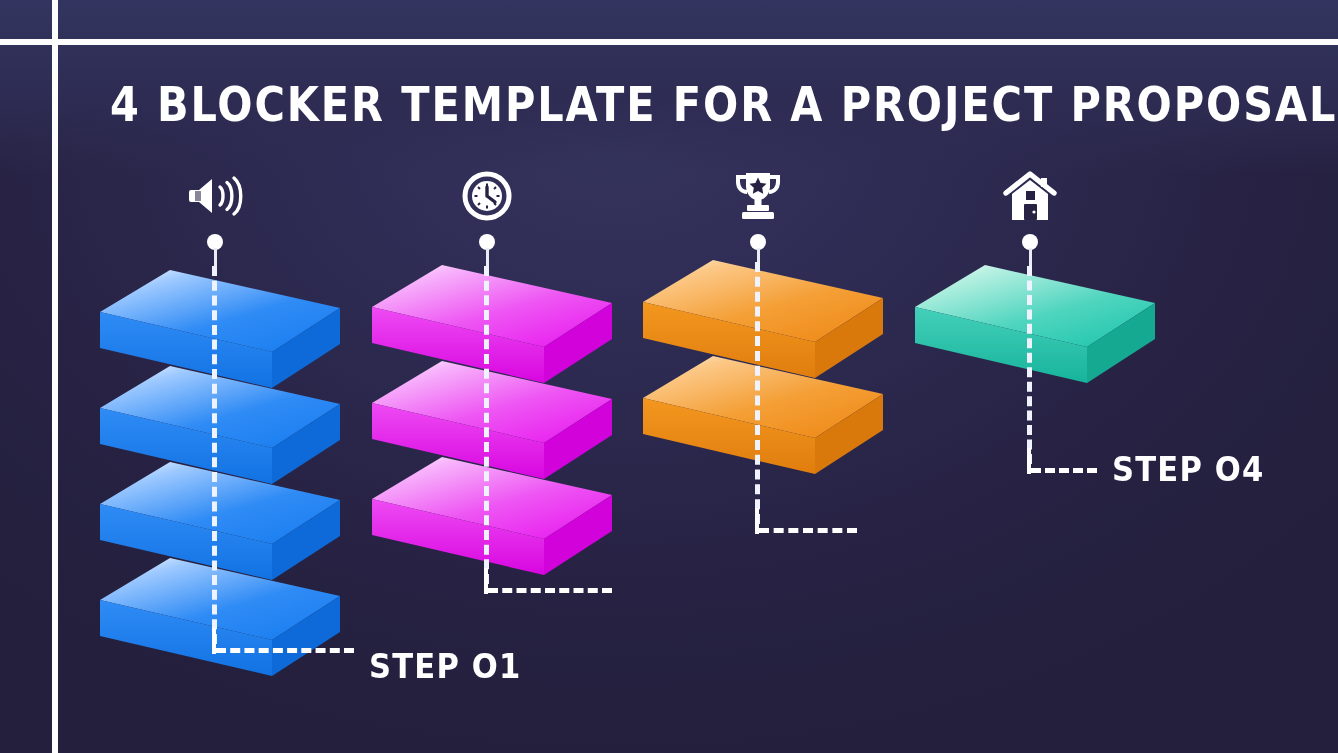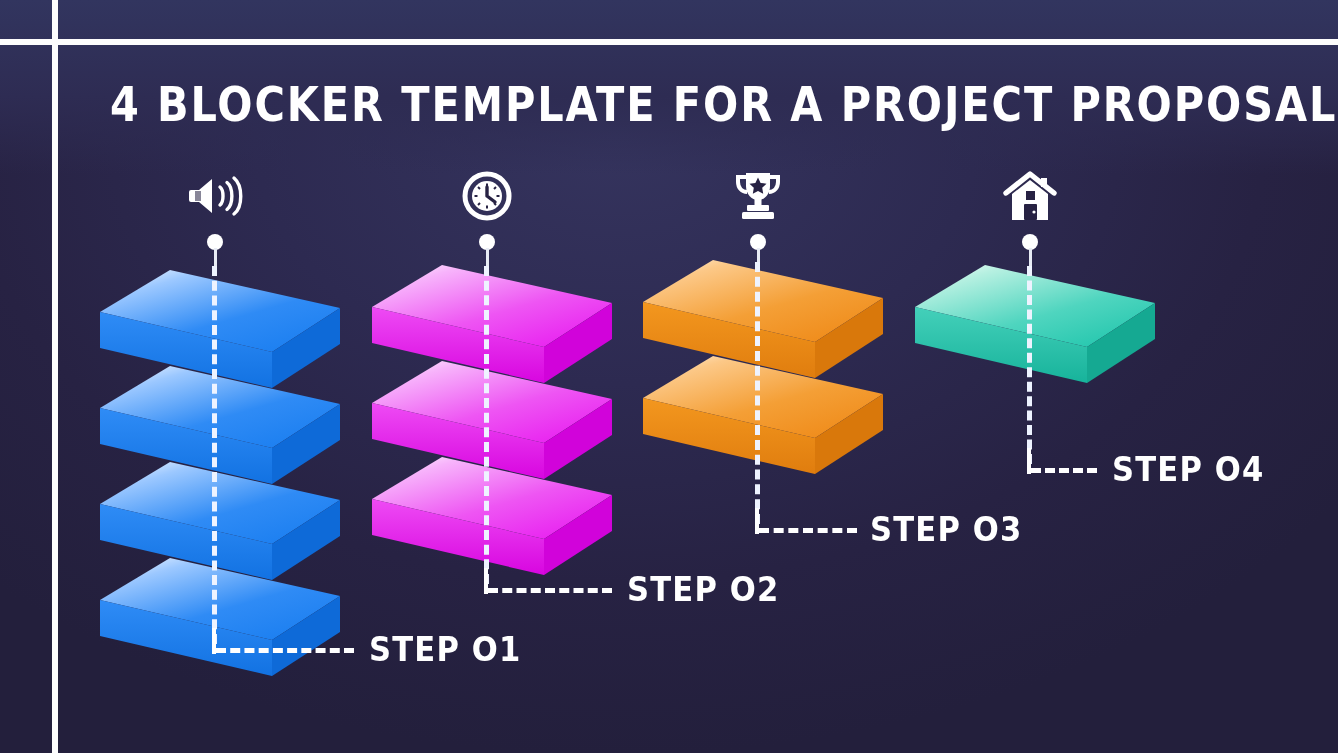--- a/index.html
+++ b/index.html
@@ -169,21 +169,21 @@
         <svg width="240" height="118" viewBox="0 0 240 118">
           <polygon points="0,42 70,0 240,38 172,82" fill="url(#b1t)"></polygon>
           <polygon points="0,42 0,78 172,118 172,82" fill="url(#b1s)"></polygon>
           <polygon points="172,82 240,38 240,74 172,118" fill="#0e6ad8"></polygon>
         </svg>
       </div>
     </div>
 
     <div class="tick" style="left:147px; top:628px;"></div>
     <div class="connector" style="left:151px; top:648px; width:138px;"></div>
-    <div class="step-label" style="left:304px; top:629px;">STEP O1</div>
+    <div class="step-label" style="left:304px; top:646px;">STEP O1</div>
   </div>
 
   <div class="col" style="left:337px;">
 
     <div class="icon-wrap">
       <svg width="50" height="50" viewBox="0 0 50 50">
         <circle cx="25" cy="25" r="22" fill="none" stroke="#ffffff" stroke-width="5"></circle>
         <circle cx="25" cy="25" r="15" fill="#ffffff"></circle>
         <circle cx="25" cy="25" r="12.5" fill="#272243" opacity="0"></circle>
         <g stroke="#272243" stroke-width="2">
@@ -235,21 +235,20 @@
         <svg width="240" height="118" viewBox="0 0 240 118">
           <polygon points="0,42 70,0 240,38 172,82" fill="url(#m1t)"></polygon>
           <polygon points="0,42 0,78 172,118 172,82" fill="url(#m1s)"></polygon>
           <polygon points="172,82 240,38 240,74 172,118" fill="#d103da"></polygon>
         </svg>
       </div>
     </div>
 
     <div class="tick" style="left:147px; top:568px;"></div>
     <div class="connector" style="left:151px; top:588px; width:124px;"></div>
-    <div class="step-label" style="left:290px; top:569px;">STEP O2</div>
   </div>
 
   <div class="col" style="left:608px;">
 
     <div class="icon-wrap">
       <svg width="58" height="52" viewBox="0 0 58 52">
         <path fill="#ffffff" d="M17 3h24v13c0 8-5.4 14-12 14S17 24 17 16V3z"></path>
         <path fill="none" stroke="#ffffff" stroke-width="4" d="M17 7H9v5c0 6 4 10 9 10"></path>
         <path fill="none" stroke="#ffffff" stroke-width="4" d="M41 7h8v5c0 6-4 10-9 10"></path>
         <rect x="25.5" y="29" width="7" height="7" fill="#ffffff"></rect>
@@ -287,21 +286,20 @@
         <svg width="240" height="118" viewBox="0 0 240 118">
           <polygon points="0,42 70,0 240,38 172,82" fill="url(#o1t)"></polygon>
           <polygon points="0,42 0,78 172,118 172,82" fill="url(#o1s)"></polygon>
           <polygon points="172,82 240,38 240,74 172,118" fill="#d9780b"></polygon>
         </svg>
       </div>
     </div>
 
     <div class="tick" style="left:147px; top:508px;"></div>
     <div class="connector" style="left:151px; top:528px; width:98px;"></div>
-    <div class="step-label" style="left:262px; top:509px;">STEP O3</div>
   </div>
 
   <div class="col" style="left:880px;">
 
     <div class="icon-wrap">
       <svg width="54" height="50" viewBox="0 0 54 50">
         <path fill="none" stroke="#ffffff" stroke-width="5.4" stroke-linejoin="round" stroke-linecap="round" d="M3 22L27 3l24 19"></path>
         <rect x="38" y="7" width="6" height="9" fill="#ffffff"></rect>
         <path fill="#ffffff" d="M9 23l18-14 18 14v26H9z"></path>
         <rect x="23" y="20" width="9" height="9" fill="#272243"></rect>

